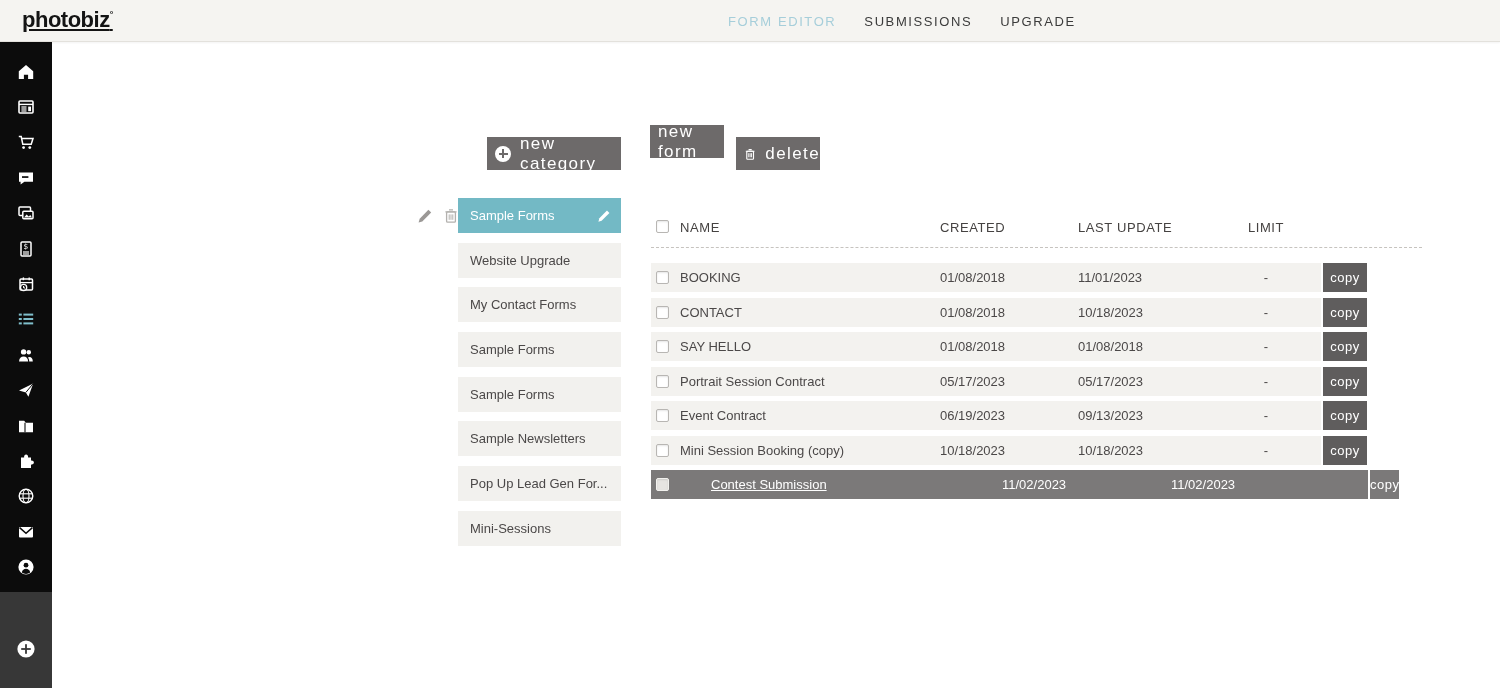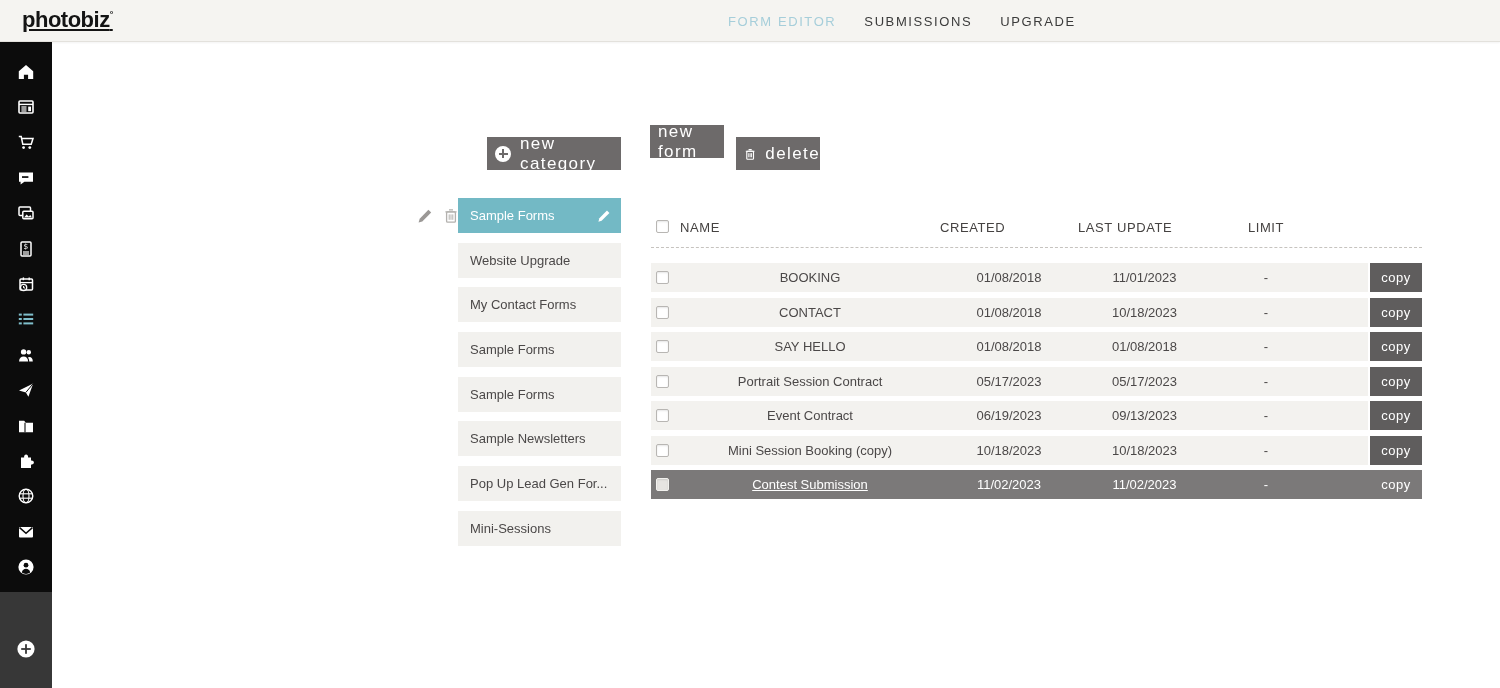--- a/index.html
+++ b/index.html
@@ -53,28 +53,28 @@
 
   
   .table { position:absolute; left:599px; top:148px; width:771px;margin-top:30px; }
   .thead { display:flex; height:28px; border-bottom:1px dashed #c6c3bf; }
   .thead .grid-cols, .row-main { display:grid; grid-template-columns:24px 260px 138px 133px 110px 1fr;
               align-items:center; padding-left:5px; }
   .thead .grid-cols { width:717px; align-items:flex-start; }
   .th { font-size:13px; letter-spacing:.6px; color:#454241; }
   .th.limit, .cell.limit { justify-self:center; }
 
-  .tbody { position:absolute; left:0; top:43px; width:771px;text-align:center; }
+  .tbody { position:absolute; left:0; top:43px; width:716px; }
   .trow { display:flex; height:29px; margin-bottom:5.5px; cursor:pointer; }
   .row-main { width:717px; height:29px; background:#f3f2ef; }
   .copy-btn { width:52px; height:29px; margin-left:2px; background:#5f5d5d; color:#fff; font-size:13px;
               letter-spacing:.5px; display:flex; align-items:center; justify-content:center; cursor:pointer; }
   .cell { font-size:13px; color:#4b4848; }
   .trow.selected { background:#7b7979; }
-  .trow.selected .row-main, .trow.selected .copy-btn { background:#7b7979; }
+  .trow.selected .row-main, .trow.selected .copy-btn { background:#7b7979;gap:31px; }
   .trow.selected .cell { color:#fff; }
   .trow.selected .cell.name { text-decoration:underline; }
 
   .checkbox { width:13px; height:13px; background:#fff; border:1px solid #b8b6b3; border-radius:2px;
               box-shadow:inset 0 1px 2px rgba(0,0,0,.10); cursor:pointer; }
   .trow.selected .checkbox { background:#e6e4e1; border-color:#f2f1ee; }
 </style>
 </head>
 <body>
 

